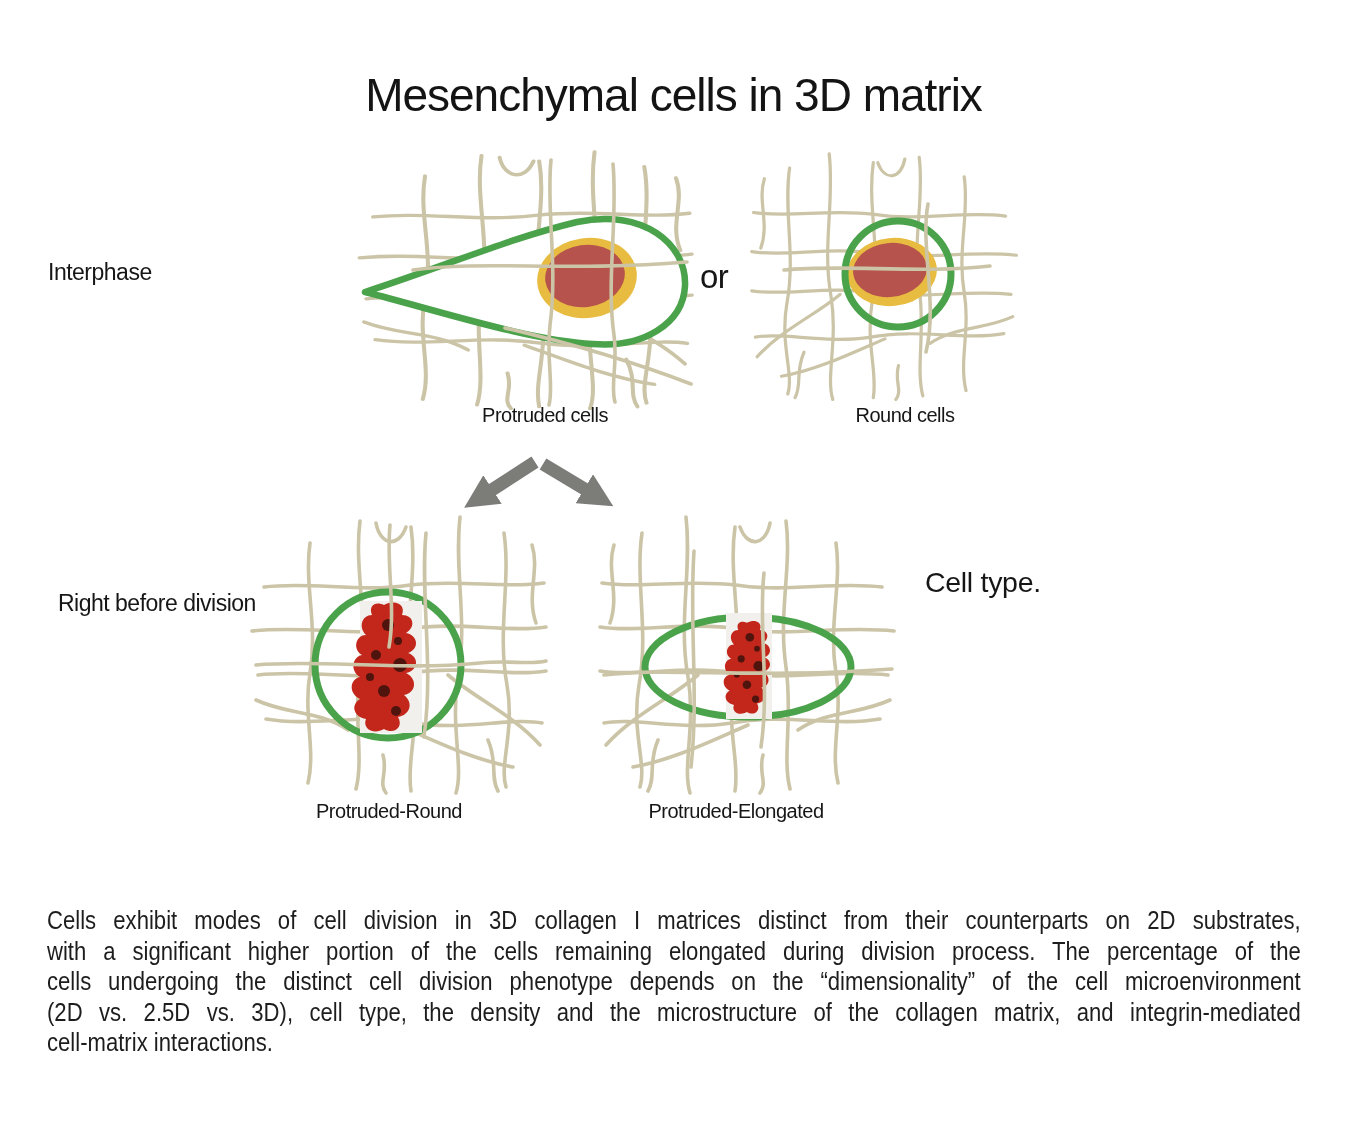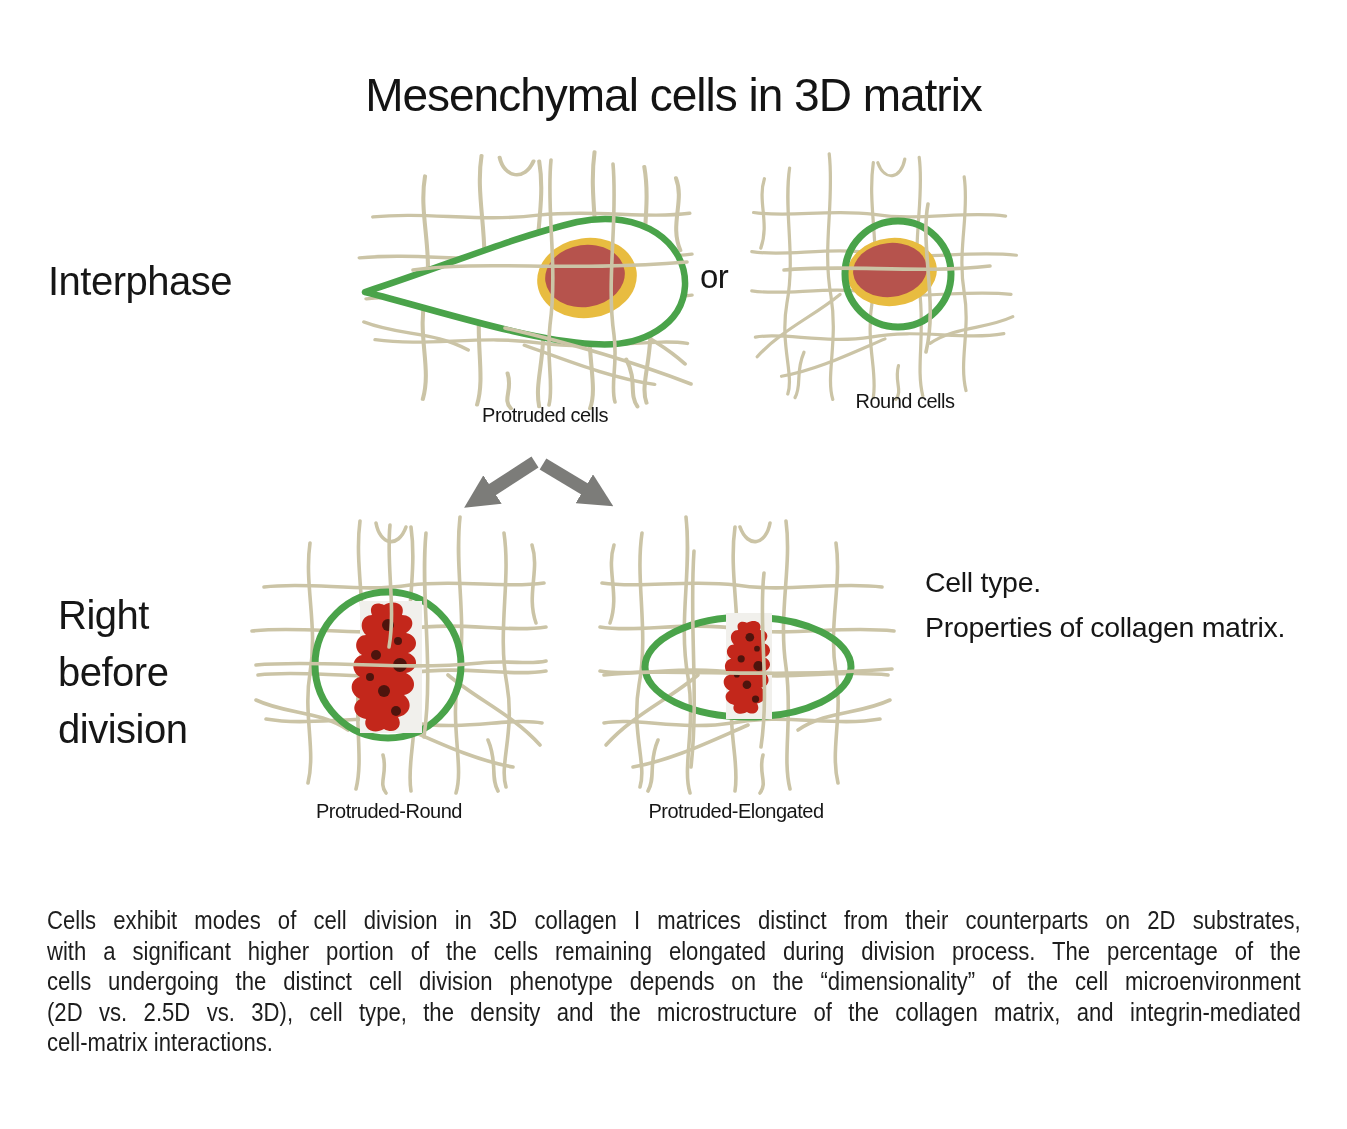--- a/index.html
+++ b/index.html
@@ -12,31 +12,31 @@
     overflow:hidden;
   }
   .abs{position:absolute;}
   #title{
     left:0;top:68px;width:100%;
     text-align:center;
     font-size:46px;letter-spacing:-1px;
     color:#141414;
   }
   .stage-label{
-    font-size:40px;letter-spacing:-0.5px;color:#161616;
+    font-size:23px;letter-spacing:-0.5px;color:#161616;
   }
   #interphase-label{left:48px;top:259px;}
   #or-label{left:700px;top:258px;font-size:33px;}
   #division-label{left:48px;top:587px;width:205px;line-height:1.42;margin-left:10px;}
   .caption{
     font-size:20px;letter-spacing:-0.5px;color:#161616;
     width:340px;text-align:center;
   }
   #cap-protruded{left:375px;top:404px;}
-  #cap-round{left:735px;top:390px;}
+  #cap-round{left:735px;top:404px;}
   #cap-protruded-round{left:219px;top:800px;}
   #cap-protruded-elongated{left:566px;top:800px;}
   #factors{left:897px;top:560px;font-size:28.5px;letter-spacing:-0.3px;color:#161616;margin-left:28px;}
   #factors .factor-line{line-height:45px;}
   #paragraph{
     left:47px;top:905px;
     width:1475px;
     transform:scaleX(0.85);transform-origin:left top;
     font-size:26px;line-height:30.5px;color:#1d1d1d;
   }
@@ -168,21 +168,20 @@
       <path class="fiber" d="M166,58 C160,110 172,170 163,232"></path>
       <path class="fiber" d="M96,36 C91,110 101,180 93,252"></path>
     </g>
   </svg>
 
   <div id="cap-protruded-round" class="abs caption">Protruded-Round</div>
   <div id="cap-protruded-elongated" class="abs caption">Protruded-Elongated</div>
 
   <div id="factors" class="abs">
     <div class="factor-line">Cell type.</div>
-    <div class="factor-line">Properties of collagen matrix.</div>
   </div>
 
   <div id="paragraph" class="abs">
     <div class="pline just">Cells exhibit modes of cell division in 3D collagen I matrices distinct from their counterparts on 2D substrates,</div>
     <div class="pline just">with a significant higher portion of the cells remaining elongated during division process. The percentage of the</div>
     <div class="pline just">cells undergoing the distinct cell division phenotype depends on the “dimensionality” of the cell microenvironment</div>
     <div class="pline just">(2D vs. 2.5D vs. 3D), cell type, the density and the microstructure of the collagen matrix, and integrin-mediated</div>
     <div class="pline">cell-matrix interactions.</div>
   </div>
 

